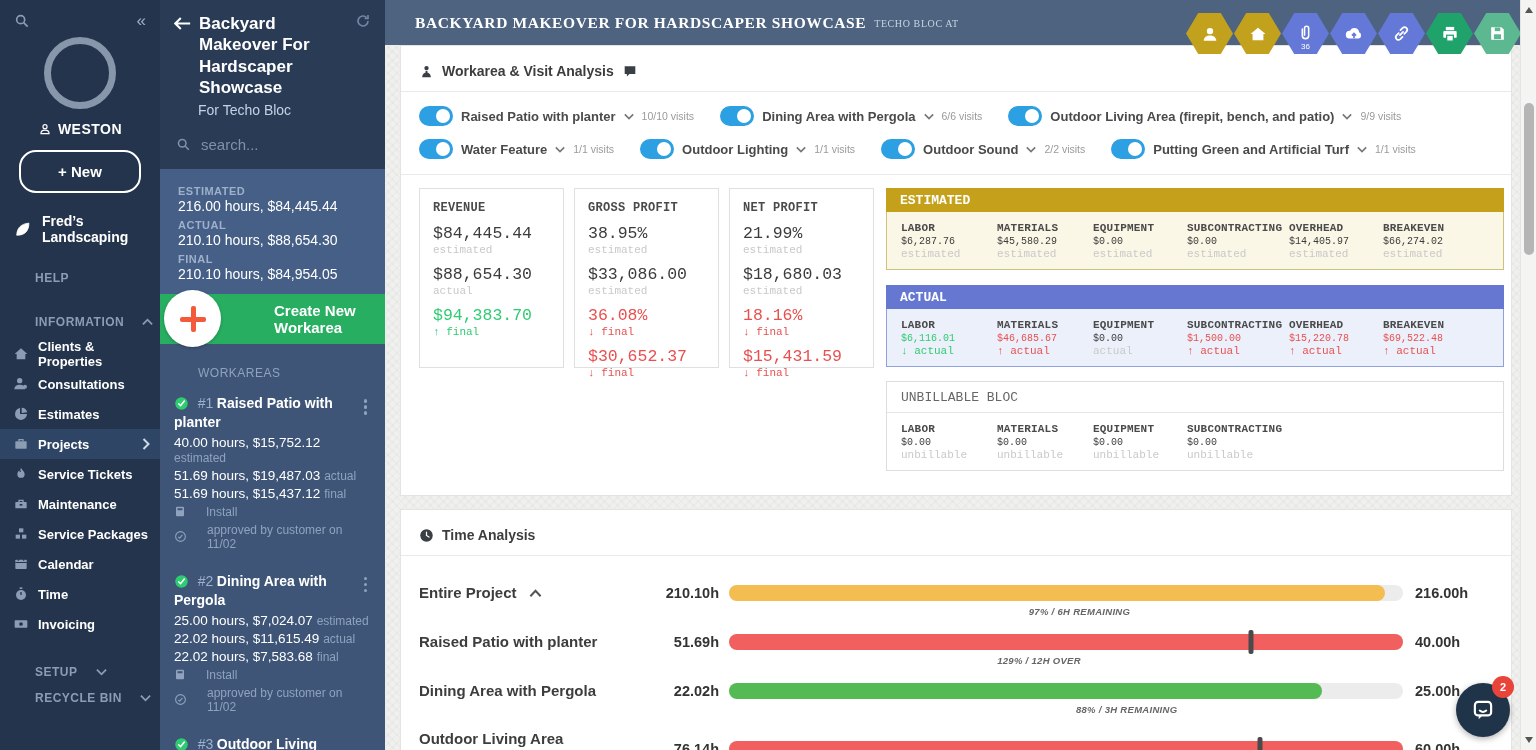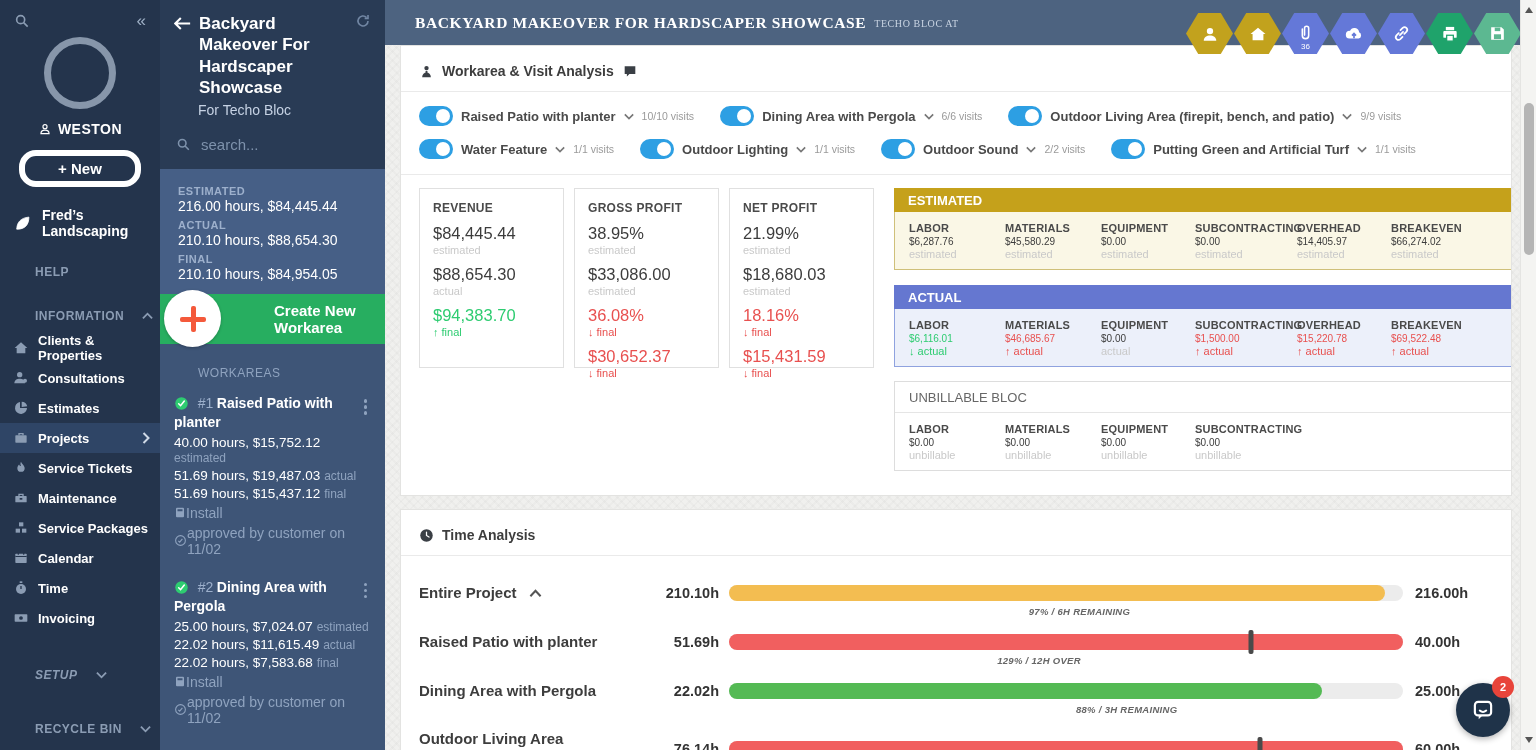--- a/index.html
+++ b/index.html
@@ -18,28 +18,28 @@
 
   svg { display:block; }
   .ic { flex:0 0 auto; }
 
   
   .sb1 { position:absolute; left:0; top:0; width:160px; height:750px; background:#24344c; color:#fff; z-index:20; }
   .sb1-top { display:flex; justify-content:space-between; align-items:center; padding:12px 14px 2px; color:#8b9cb3; }
   .collapse-glyph { font-size:17px; color:#9fb0c6; line-height:1; cursor:pointer; }
   .avatar { width:72px; height:72px; border:7px solid #8796aa; border-radius:50%; margin:6px auto 12px; }
   .user-row { display:flex; align-items:center; justify-content:center; gap:6px; color:#fff; font-weight:bold; font-size:14px; letter-spacing:0.5px; }
-  .new-btn { display:flex; align-items:center; justify-content:center; width:122px; height:37px; margin:13px auto 0;
-    border:6px solid #ffffff; border-radius:17px; color:#fff; font-weight:bold; font-size:15px; cursor:pointer; }
+  .new-btn { display:flex; align-items:center; justify-content:center; width:122px; height:43px; margin:13px auto 0;
+    border:2px solid #ffffff; border-radius:17px; color:#fff; font-weight:bold; font-size:15px; cursor:pointer; }
   .company-row { display:flex; align-items:center; gap:11px; padding:20px 14px 0; font-weight:bold; font-size:14px; }
   .sec-label { display:flex; align-items:center; gap:18px; color:#8b9cb3; font-size:12px; font-weight:bold; letter-spacing:0.5px; }
   .sec-help { margin:26px 0 0 35px; }
   .sec-info { margin:30px 0 10px 35px; }
-  .sec-setup { margin:35px 0 0 35px;font-style:italic; }
-  .sec-recycle { margin:40px 0 0 35px; }
+  .sec-setup { margin:26px 0 0 35px; }
+  .sec-recycle { margin:12px 0 0 35px; }
   .nav-item { display:flex; align-items:center; gap:9px; height:30px; padding-left:13px; color:#fff; font-weight:bold; font-size:13px; cursor:pointer; }
   .nav-item .ic { color:#8b9cb3; }
   .nav-item.active { background:#2f4566; position:relative; }
   .nav-item.active .chev-right { position:absolute; right:10px; color:#cfd9e6; }
 
   
   .sb2 { position:absolute; left:160px; top:0; width:225px; height:750px; background:#3e5577; color:#fff; z-index:20; }
   .sb2-top { background:#293b55; padding:13px 14px 0; }
   .sb2-title-row { display:flex; gap:8px; }
   .sb2-title { font-size:17px; font-weight:bold; line-height:1.25; width:168px; }
@@ -63,21 +63,21 @@
   .wa-header { color:#8fa3bf; font-size:12px; letter-spacing:0.5px; margin:6px 0 14px 24px; }
   .wa-item { position:relative; margin-bottom:21px; }
   .wa-title-row { position:relative; padding-right:20px; line-height:1.35; }
   .wa-check { display:inline-block; vertical-align:-3px; margin-right:5px; }
   .wa-num { color:#9db0cc; font-size:14px; }
   .wa-name { color:#fff; font-size:14px; font-weight:bold; }
   .kebab { position:absolute; right:2px; top:3px; display:flex; flex-direction:column; gap:2.5px; cursor:pointer; padding:2px; }
   .kebab i { width:3.5px; height:3.5px; border-radius:50%; background:#8fa3bf; }
   .wa-line { margin-top:3px; font-size:13.5px; color:#fff; }
   .wa-tag { color:#8fa3bf; font-size:12px; }
-  .wa-meta { display:flex; align-items:center; gap:0; margin-top:4px; color:#8fa3bf; font-size:14px; }
+  .wa-meta { display:flex; align-items:center; gap:20px; margin-top:4px; color:#8fa3bf; font-size:12px; }
 
   
   .main { position:absolute; left:385px; top:0; right:16px; bottom:0; }
   .topbar { height:45px; background:#4d6380; display:flex; align-items:center; gap:8px; padding-left:30px; }
   .topbar-title { font-family:"Liberation Serif","DejaVu Serif",serif; color:#fff; font-size:15.5px; font-weight:600; letter-spacing:0.6px; }
   .topbar-sub { font-family:"Liberation Serif","DejaVu Serif",serif; color:#c9d4e2; font-size:10px; letter-spacing:0.6px; margin-top:2px; }
 
   .hexrow { position:absolute; top:13px; left:801px; display:flex; gap:1px; z-index:40; }
   .hex { width:47px; height:41px; clip-path:polygon(26% 0,74% 0,100% 50%,74% 100%,26% 100%,0 50%);
     display:flex; align-items:center; justify-content:center; position:relative; cursor:pointer; color:#fff; }
@@ -94,21 +94,21 @@
   .card-head-title { font-size:14px; font-weight:bold; color:#3d3d3d; }
 
   .toggles { display:flex; flex-wrap:wrap; column-gap:26px; row-gap:13px; padding:14px 18px 15px; border-bottom:1px solid #eaeaea; }
   .toggle-item { display:flex; align-items:center; gap:8px; }
   .tg { position:relative; width:34px; height:20px; border-radius:10px; background:#2d9fe3; cursor:pointer; flex:0 0 auto; }
   .tg::after { content:""; position:absolute; right:3px; top:3px; width:14px; height:14px; border-radius:50%; background:#fff; }
   .tg-label { font-size:13px; font-weight:bold; color:#4a4a4a; }
   .chev { color:#777; }
   .tg-visits { font-size:10.5px; color:#9a9a9a; }
 
-  .fin { display:flex; gap:20px; padding:13px 18px; }
+  .fin { display:flex; gap:12px; padding:13px 18px;font-family:Liberation Mono, monospace; }
   .sumcards { display:flex; gap:10px; }
   .sumcard { width:145px; height:180px; border:1px solid #e0e0e0; padding:12px 13px; }
   .sum-title { font-size:12px; font-weight:bold; color:#4a4a4a; letter-spacing:0.3px; margin-bottom:9px; }
   .sum-val { font-size:16.5px; color:#3c3c3c; }
   .sum-tag { font-size:11px; color:#c9c9c9; margin:1px 0 9px; }
   .tone-green .sum-val { color:#2ecc71; } .tone-green .sum-tag { color:#2ecc71; }
   .tone-red .sum-val { color:#e8504f; } .tone-red .sum-tag { color:#e8504f; }
 
   .tables { flex:1; }
   .ftable { width:618px; }

